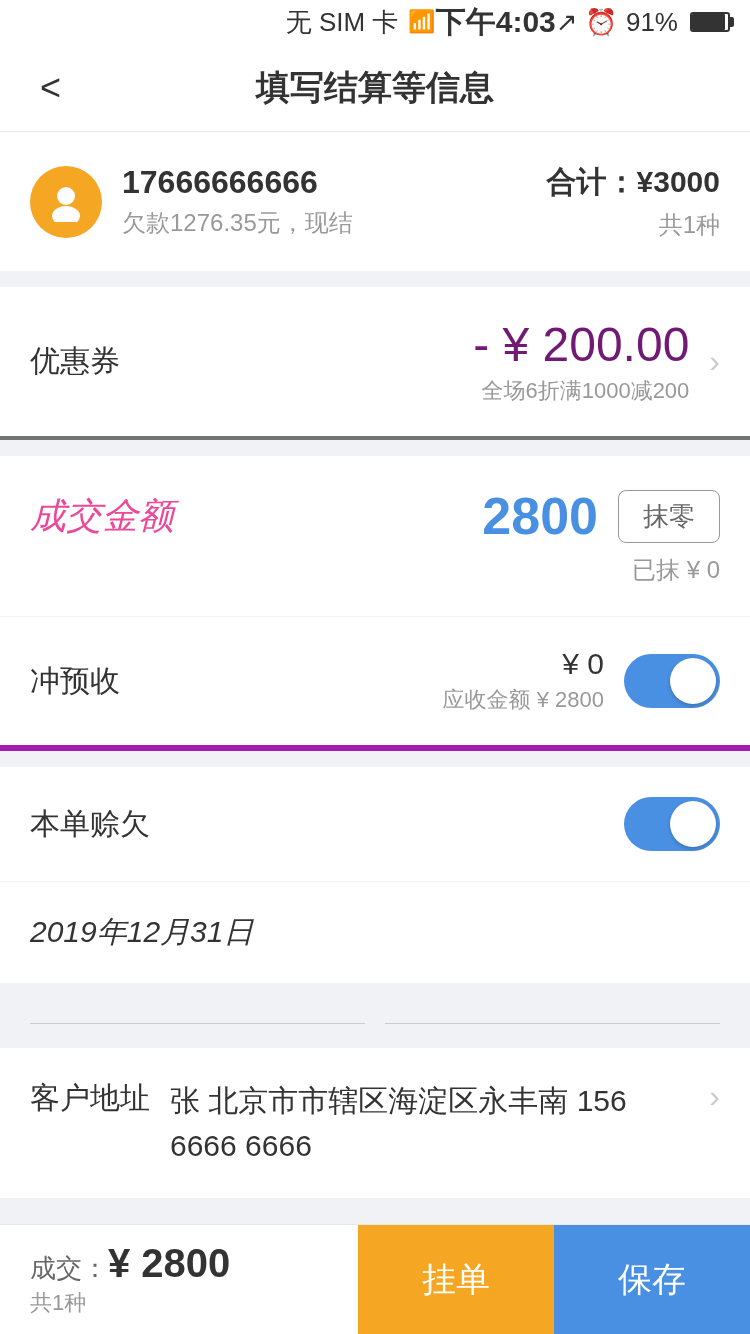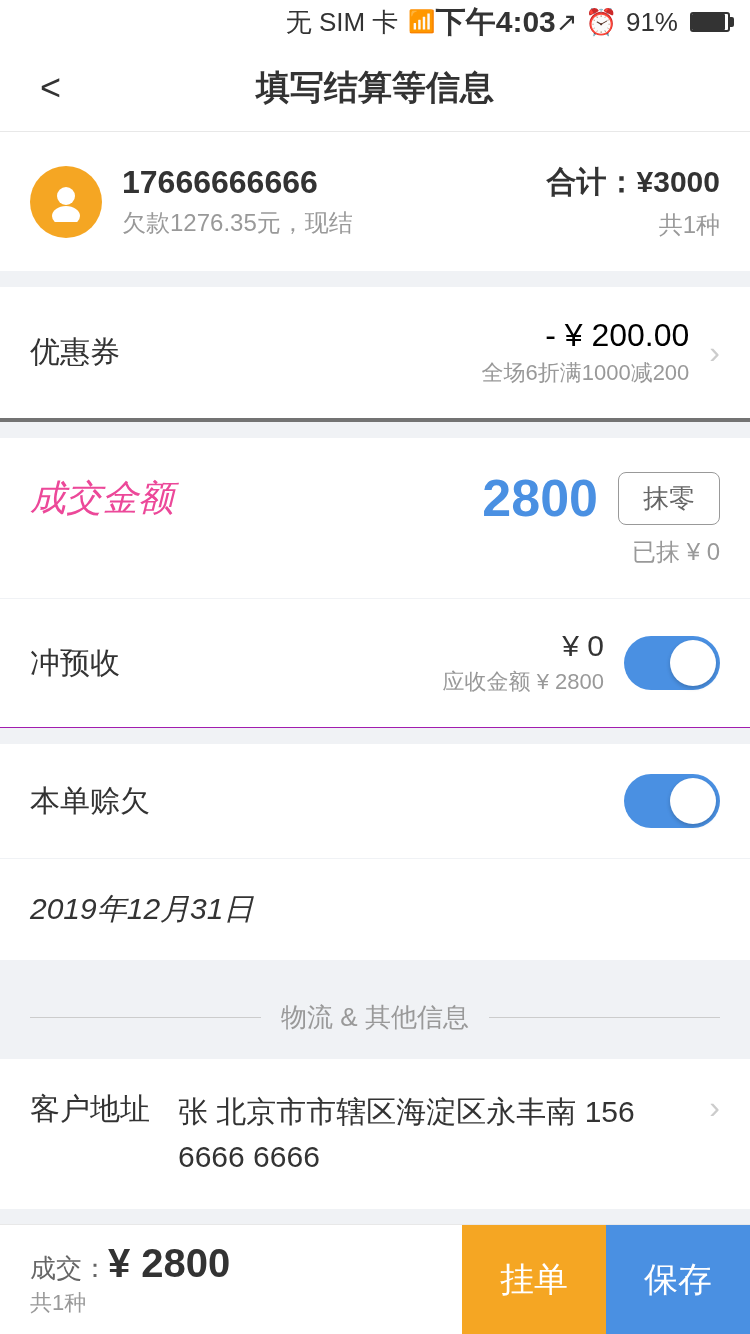--- a/index.html
+++ b/index.html
@@ -153,22 +153,22 @@
       font-size: 30px;
       color: #333;
     }
     .row-right {
       display: flex;
       align-items: center;
       gap: 20px;
       text-align: right;
     }
     .discount-amount {
-      font-size: 32px;
-      color: #000000;
+      font-size: 48px;
+      color: #701a75;
       font-weight: 500;
     }
     .discount-detail {
       font-size: 22px;
       color: #999;
       margin-top: 4px;
     }
     .chevron-right {
       color: #ccc;
       font-size: 32px;
@@ -213,21 +213,21 @@
       font-size: 24px;
       color: #999;
       margin-top: 8px;
       text-align: right;
     }
 
     
     .prepay-section {
       background: #fff;
       padding: 30px;
-      border-bottom: 1px solid #a21caf;
+      border-bottom: 6px solid #a21caf;
     }
     .prepay-row {
       display: flex;
       align-items: center;
       justify-content: space-between;
     }
     .prepay-label {
       font-size: 30px;
       color: #333;
     }
@@ -325,21 +325,20 @@
       color: #999;
     }
 
     
     .address-section {
       background: #fff;
       padding: 30px;
       display: flex;
       align-items: flex-start;
       justify-content: flex-end;
-      gap: 8px;
     }
     .address-label {
       font-size: 30px;
       color: #333;
       white-space: nowrap;
       margin-right: 20px;
     }
     .address-value {
       font-size: 30px;
       color: #333;
@@ -371,21 +370,21 @@
       font-weight: 600;
       color: #333;
     }
     .bottom-count {
       font-size: 22px;
       color: #999;
       margin-top: 2px;
     }
     .bottom-btn {
       height: 100%;
-      width: 144px;
+      width: 196px;
       border: none;
       font-size: 34px;
       font-weight: 500;
       color: #fff;
       cursor: pointer;
       display: flex;
       align-items: center;
       justify-content: center;
     }
     .btn-pending {
@@ -491,21 +490,20 @@
   </div>
 
   <div class="due-date-section">
     <span class="due-date-value">2019年12月31日</span>
   </div>
 
   <div class="section-divider"></div>
 
   <div class="logistics-header">
     <div class="logistics-line"></div>
-    <span class="logistics-label">物流 &amp; 其他信息</span>
     <div class="logistics-line"></div>
   </div>
 
   <div class="address-section">
     <span class="address-label">客户地址</span>
     <span class="address-value">张 北京市市辖区海淀区永丰南 156 6666 6666</span>
     <span class="chevron-right" style="margin-left:16px;">›</span>
   </div>
 
 </div>

